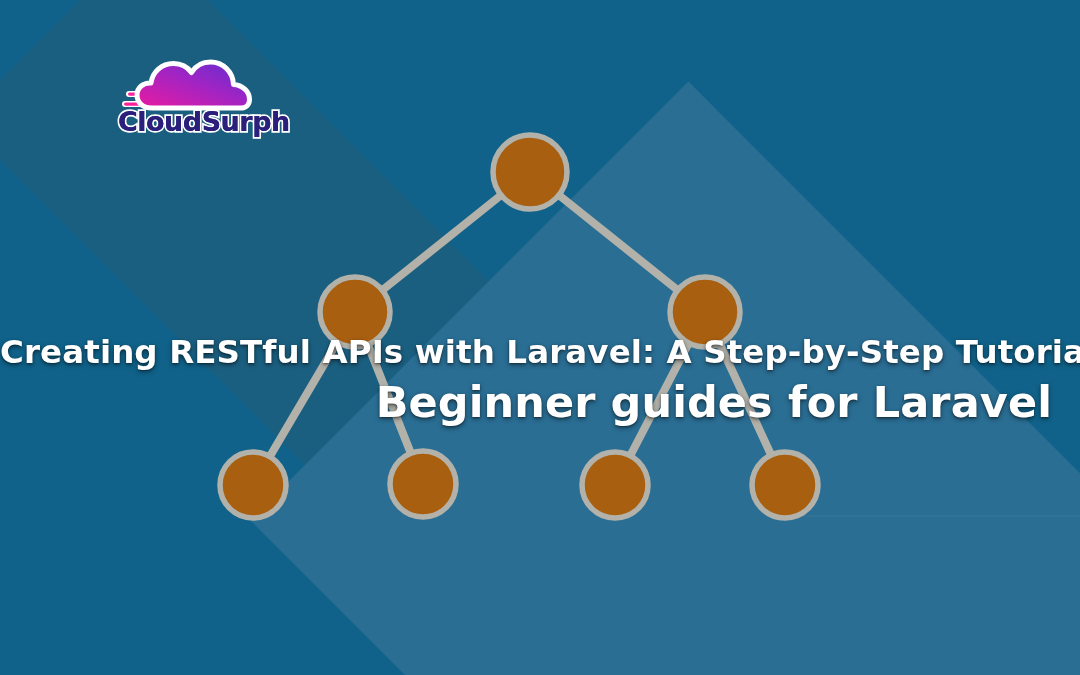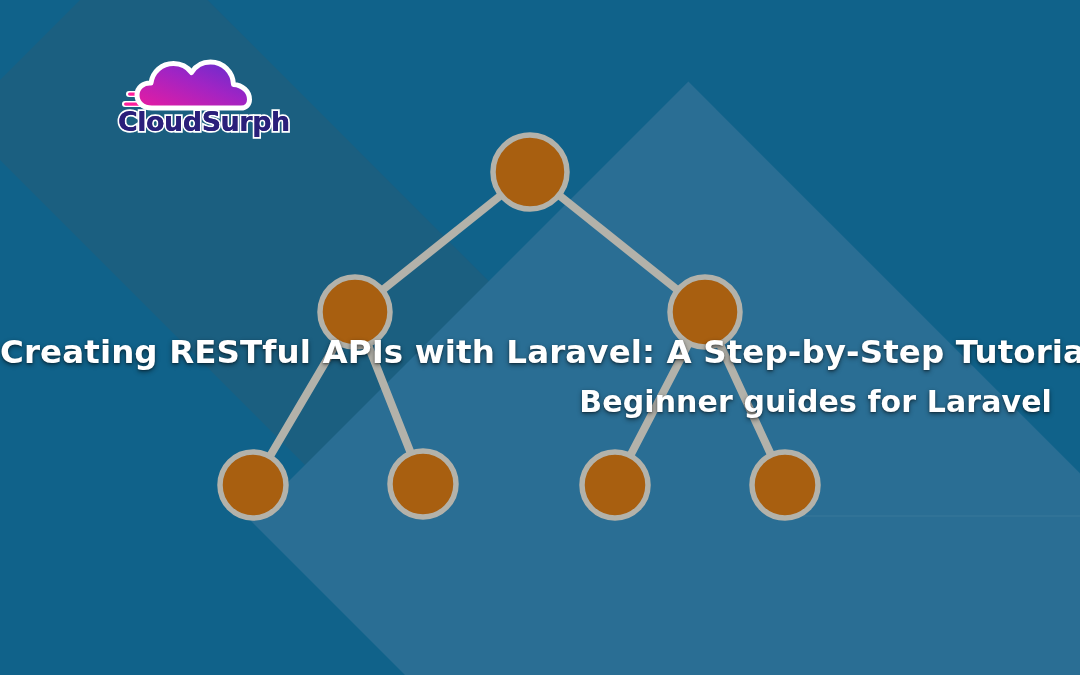--- a/index.html
+++ b/index.html
@@ -133,21 +133,21 @@
     line-height: 44px;
     color: #ffffff;
     letter-spacing: 0.1px;
     text-shadow: 0 2px 5px rgba(0,0,0,0.45), 0 1px 2px rgba(0,0,0,0.35);
     white-space: nowrap;
   }
   .subtitle {
     margin-top: 6px;
     font-family: "DejaVu Sans", sans-serif;
     font-weight: bold;
-    font-size: 30px;
+    font-size: 43px;
     line-height: 44px;
     color: #ffffff;
     letter-spacing: 0.1px;
     text-shadow: 0 2px 5px rgba(0,0,0,0.45), 0 1px 2px rgba(0,0,0,0.35);
     white-space: nowrap;
   }
 </style>
 </head>
 <body>
 

